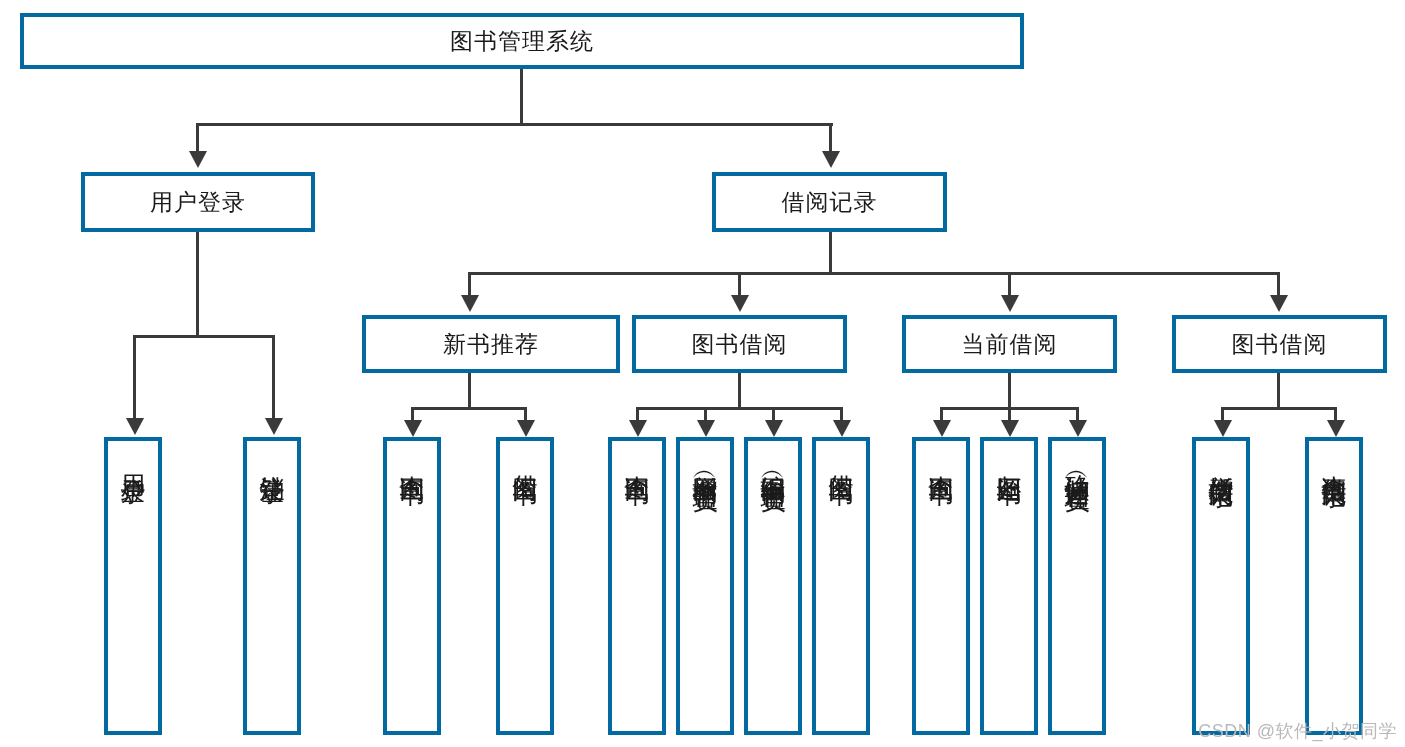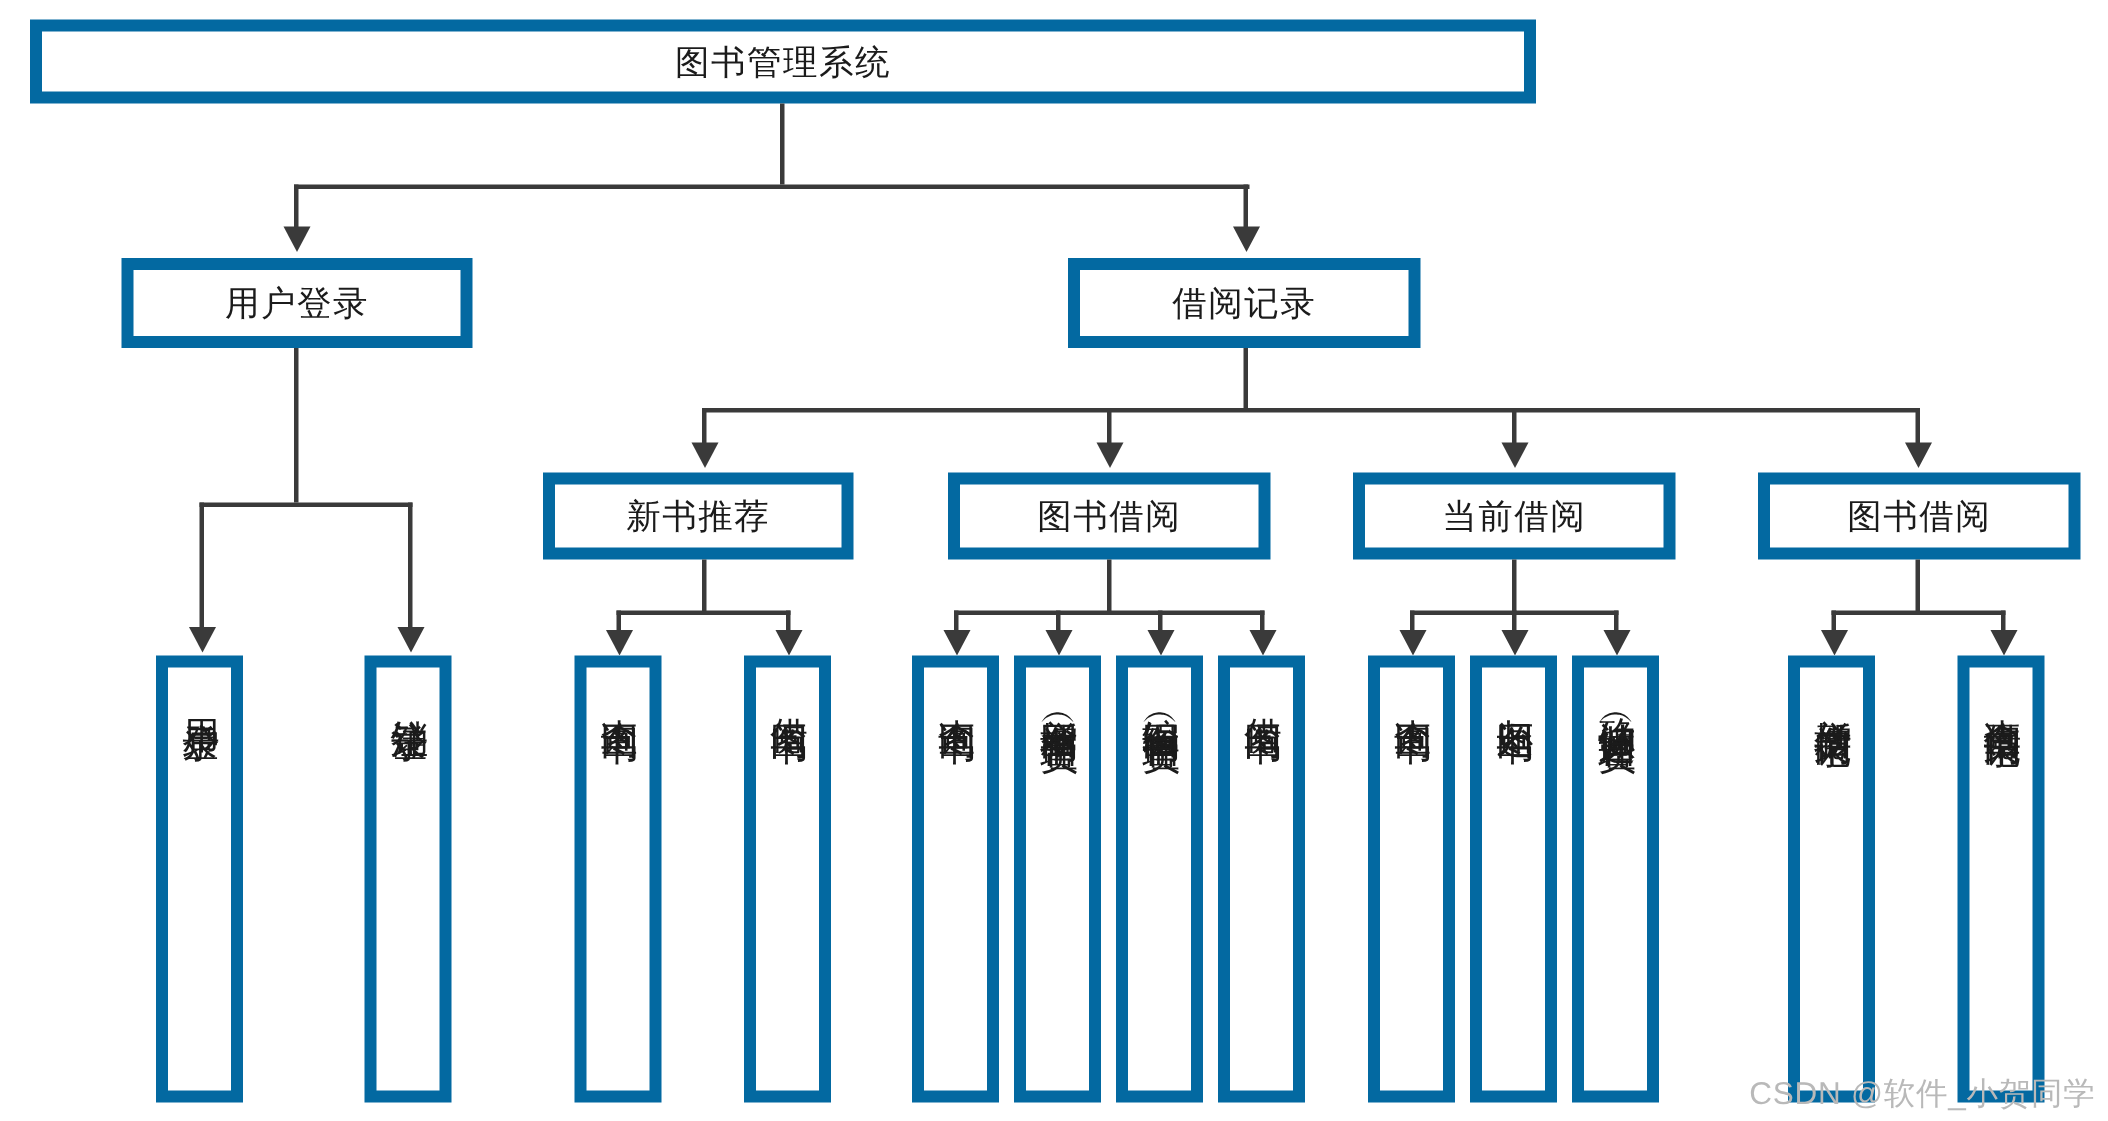--- a/index.html
+++ b/index.html
@@ -17,21 +17,21 @@
     height: 747px;
     background: #ffffff;
     overflow: hidden;
   }
 
   
   .node {
     position: absolute;
     box-sizing: border-box;
     background: #ffffff;
-    border: 8px solid #0369a1;
+    border: 4px solid #0369a1;
     display: flex;
     align-items: center;
     justify-content: center;
     color: #1b1b1b;
   }
   .node.h-node {
     font-size: 23px;
     letter-spacing: 1px;
   }
   .node.v-node {
@@ -66,21 +66,21 @@
     border-left: 9px solid transparent;
     border-right: 9px solid transparent;
     border-top: 17px solid #3a3a3a;
   }
 
   
   #watermark {
     position: absolute;
     right: 8px;
     bottom: 4px;
-    font-size: 21px;
+    font-size: 18px;
     color: #b9b9b9;
     letter-spacing: 0.5px;
     white-space: nowrap;
     pointer-events: none;
   }
 </style>
 </head>
 <body>
 
 <div id="canvas">
@@ -116,21 +116,21 @@
   <div class="lineH" style="left:468px; top:272px; width:812px;"></div>
   <div class="lineV" style="left:468px; top:272px; height:25px;"></div>
   <div class="arrow" style="left:461px; top:295px;"></div>
   <div class="lineV" style="left:738px; top:272px; height:25px;"></div>
   <div class="arrow" style="left:731px; top:295px;"></div>
   <div class="lineV" style="left:1008px; top:272px; height:25px;"></div>
   <div class="arrow" style="left:1001px; top:295px;"></div>
   <div class="lineV" style="left:1277px; top:272px; height:25px;"></div>
   <div class="arrow" style="left:1270px; top:295px;"></div>
 
-  <div class="node h-node" style="left:362px; top:315px; width:207px; height:58px;">
+  <div class="node h-node" style="left:362px; top:315px; width:258px; height:58px;">
     <span class="h-label">新书推荐</span>
   </div>
   <div class="node h-node" style="left:902px; top:315px; width:215px; height:58px;">
     <span class="h-label">当前借阅</span>
   </div>
   <div class="node h-node" style="left:632px; top:315px; width:215px; height:58px;">
     <span class="h-label">图书借阅</span>
   </div>
   <div class="node h-node" style="left:1172px; top:315px; width:215px; height:58px;">
     <span class="h-label">图书借阅</span>

